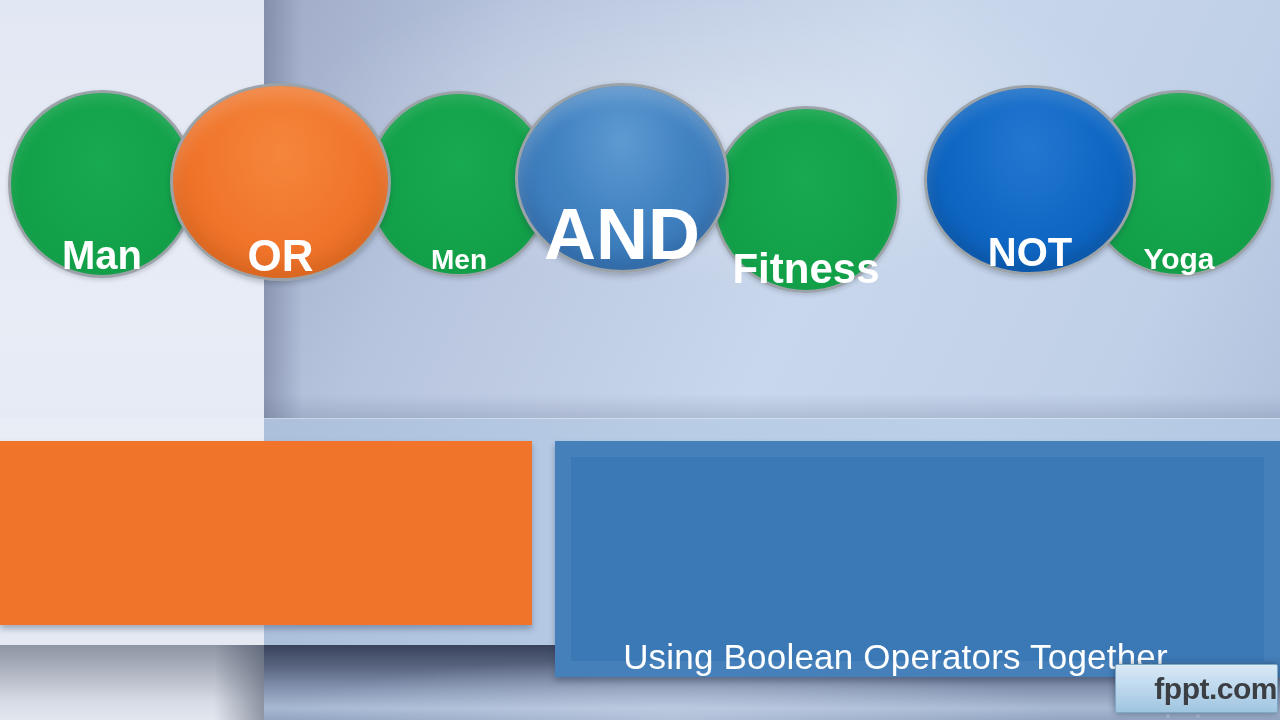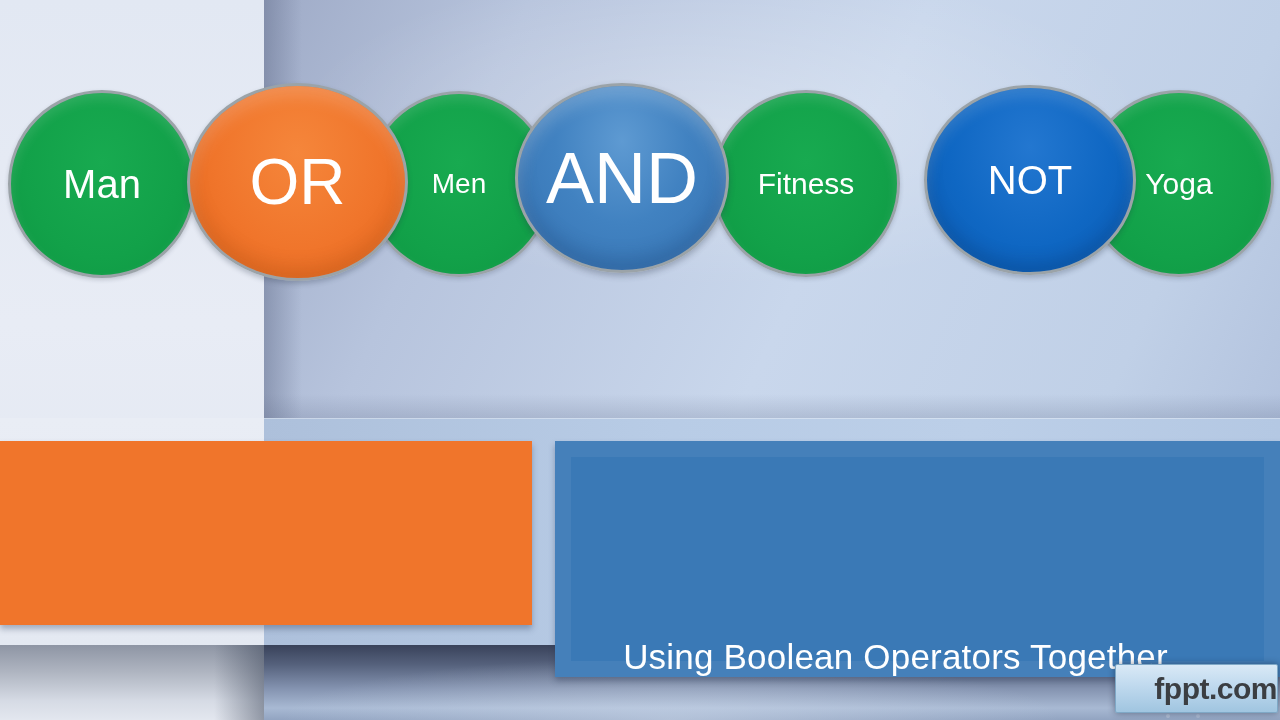--- a/index.html
+++ b/index.html
@@ -64,46 +64,47 @@
     border-radius: 50%; background: rgba(255,255,255,0.22);
     box-shadow: 30px 0 0 rgba(255,255,255,0.18);
     z-index: 2;
   }
 
   
   .ellipse {
     position: absolute;
     border-radius: 50%;
     border: 3px solid #9ba3a8;
-    display: flex; align-items: center; justify-content: center;
+    display: flex; align-items: flex-end; justify-content: center;
     color: #ffffff;
     line-height: 1;
     z-index: 2;
+    font-weight: bold;
   }
   .fill-green {
     background: radial-gradient(ellipse at 50% 38%, #18aa50 0%, #12a149 60%, #0e9742 100%);
     box-shadow: inset 0 6px 12px rgba(255,255,255,0.12), 0 2px 4px rgba(40,50,70,0.20);
   }
   .fill-orange {
     background: radial-gradient(ellipse at 50% 35%, #f5863b 0%, #f0752b 55%, #e4671d 100%);
     box-shadow: inset 0 10px 16px rgba(255,255,255,0.18), inset 0 -10px 18px rgba(120,50,0,0.18), 0 3px 5px rgba(40,50,70,0.25);
   }
   .fill-and-blue {
     background: radial-gradient(ellipse at 50% 30%, #5e9ad2 0%, #4182c1 45%, #3572b2 100%);
     box-shadow: inset 0 10px 16px rgba(255,255,255,0.22), inset 0 -12px 18px rgba(15,45,90,0.22), 0 3px 6px rgba(40,50,70,0.30);
   }
   .fill-not-blue {
     background: radial-gradient(ellipse at 50% 32%, #2377d0 0%, #0f67c3 55%, #0b5bb2 100%);
     box-shadow: inset 0 8px 14px rgba(255,255,255,0.15), inset 0 -10px 16px rgba(5,35,80,0.20), 0 3px 5px rgba(40,50,70,0.25);
   }
   .e-man     { left: 8px;    top: 90px; width: 188px; height: 188px; font-size: 40px; }
-  .e-or      { left: 187px;  top: 83px; width: 221px; height: 198px; font-size: 64px; z-index: 3; }
+  .e-or      { left: 170px;  top: 83px; width: 221px; height: 198px; font-size: 44px; z-index: 3; }
   .e-men     { left: 366px;  top: 91px; width: 186px; height: 186px; font-size: 28px; }
   .e-and     { left: 515px;  top: 83px; width: 214px; height: 190px; font-size: 72px; z-index: 3; }
-  .e-fitness { left: 712px;  top: 90px; width: 188px; height: 187px; font-size: 30px; }
+  .e-fitness { left: 712px;  top: 106px; width: 188px; height: 187px; font-size: 42px; }
   .e-not     { left: 924px;  top: 85px; width: 212px; height: 190px; font-size: 40px; z-index: 3; }
   .e-yoga    { left: 1084px; top: 90px; width: 190px; height: 187px; font-size: 30px; }
 
   
   .accent-rect {
     position: absolute; left: 0; top: 441px; width: 532px; height: 184px;
     background: #f0752b;
     box-shadow: 0 4px 6px rgba(40,55,85,0.35);
     z-index: 2;
   }

